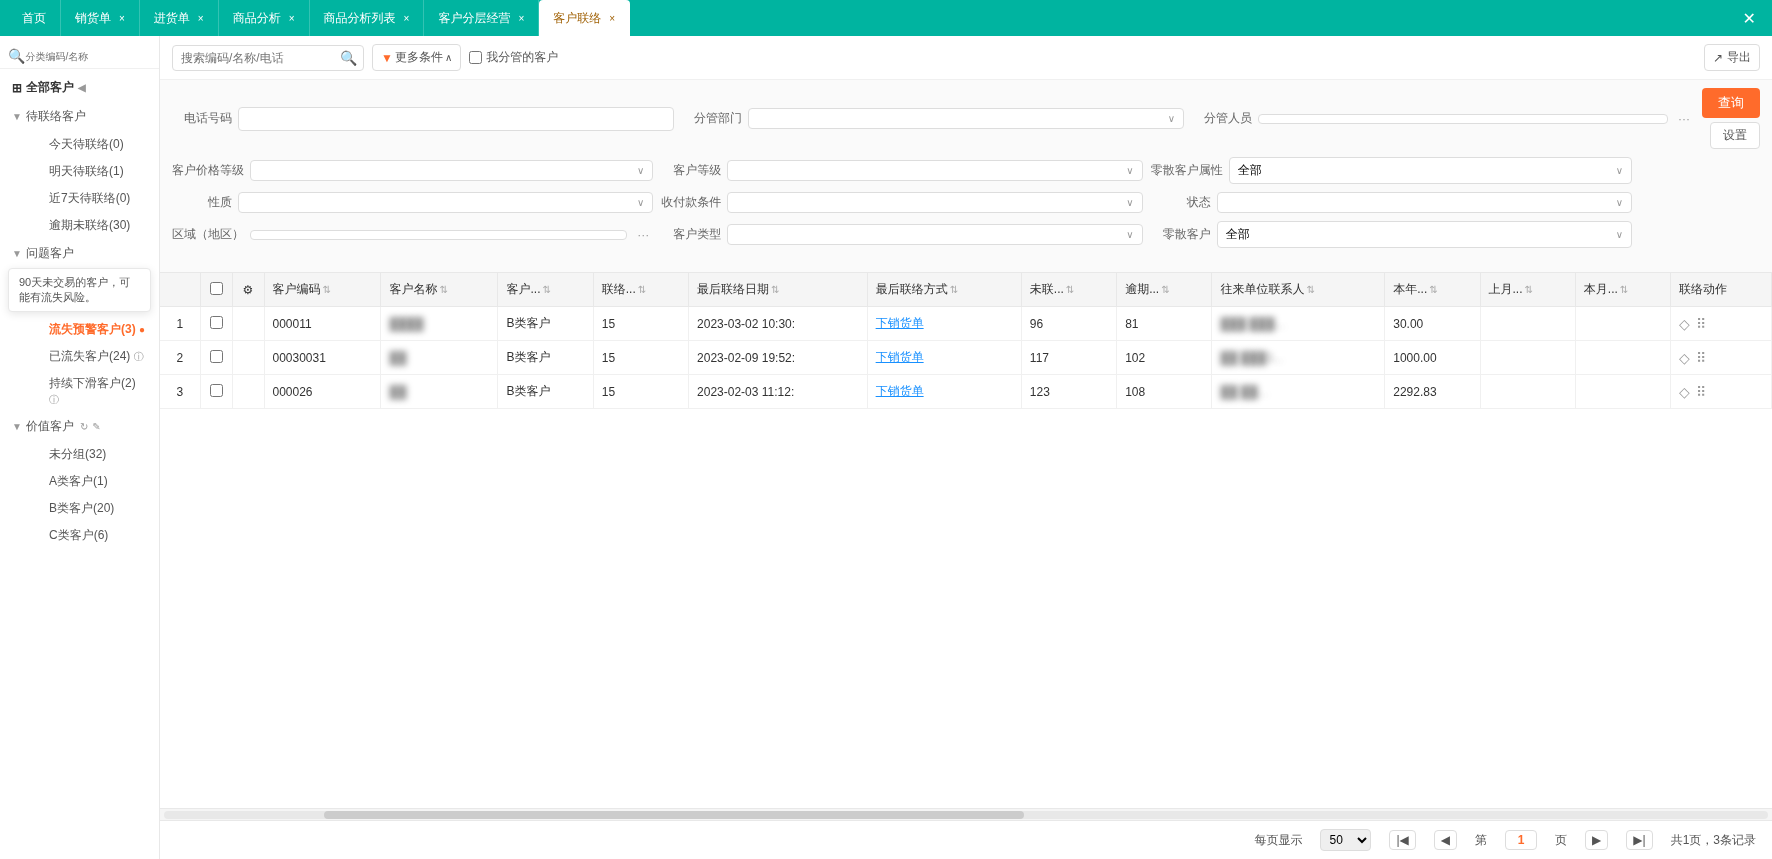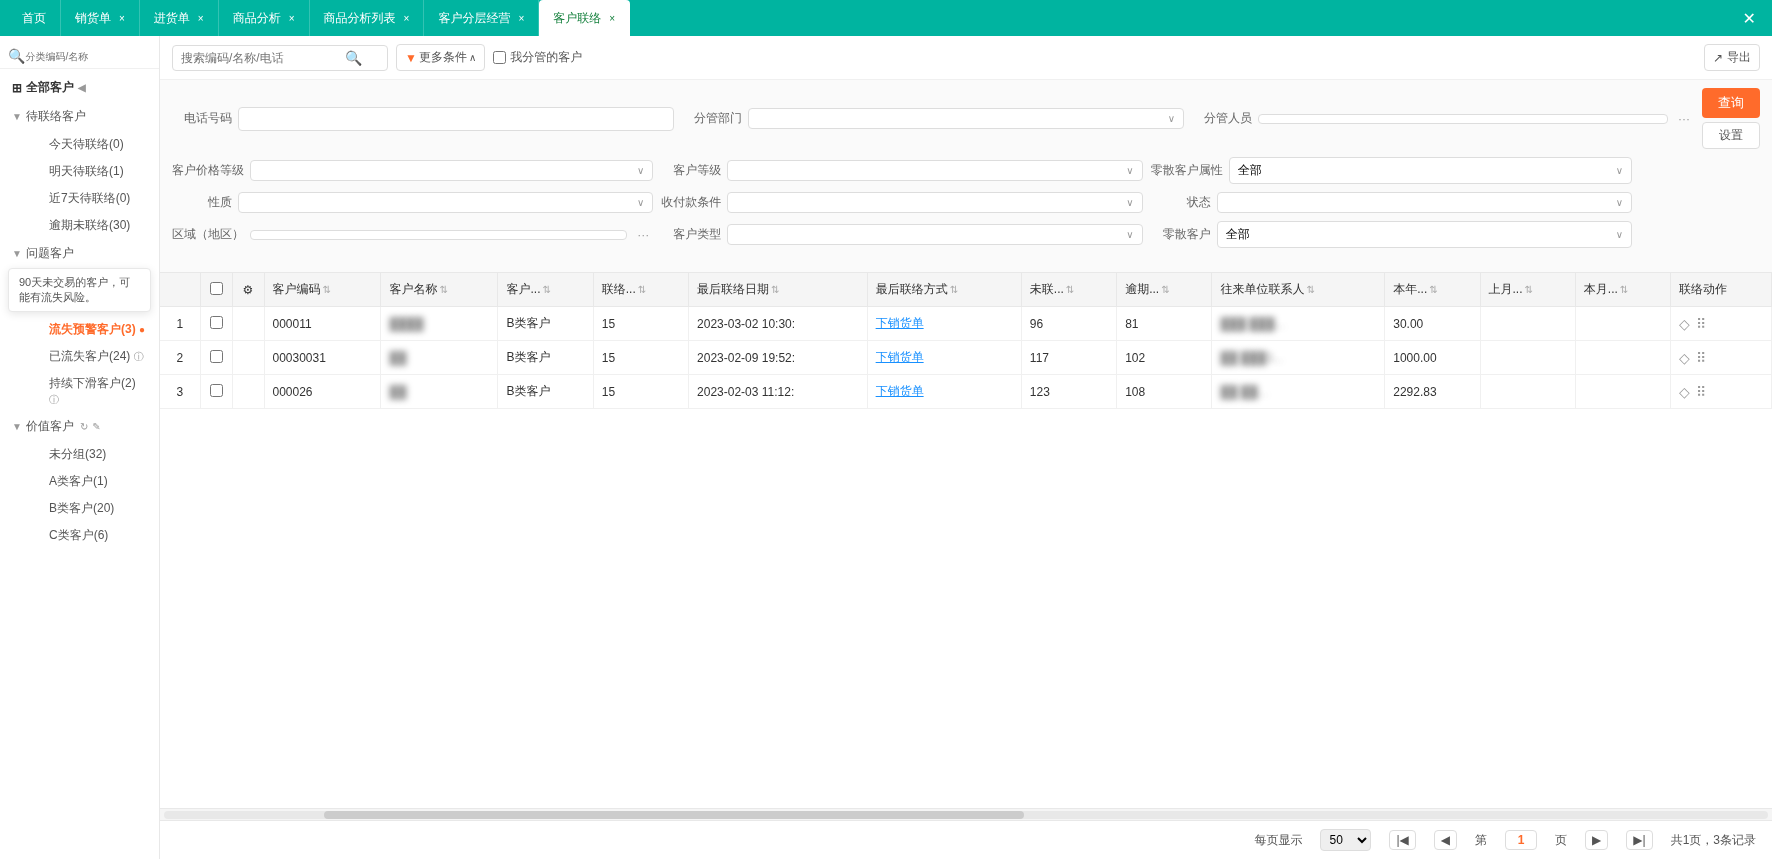--- a/index.html
+++ b/index.html
@@ -16,21 +16,21 @@
       display: flex; align-items: center; gap: 4px;
       padding: 6px 14px;
       cursor: pointer;
       color: white;
       font-size: 13px;
       height: 36px;
       border-right: 1px solid rgba(255,255,255,0.2);
     }
     .tab-item.active {
       background: white;
-      color: #15803d;
+      color: #a16207;
       border-radius: 4px 4px 0 0;
     }
     .tab-item .close-icon { font-size: 10px; color: inherit; margin-left: 4px; cursor: pointer; }
     .tab-spacer { flex: 1; }
     .tab-close-btn { color: white; font-size: 16px; cursor: pointer; padding: 0 8px; }
 
     
     .main-layout { display: flex; height: calc(859px - 36px); }
 
     
@@ -82,21 +82,21 @@
     
     .search-bar {
       display: flex; align-items: center; gap: 8px;
       padding: 8px 12px;
       border-bottom: 1px solid #f0f0f0;
       background: white;
     }
     .search-input-wrap {
       display: flex; align-items: center;
       border: 1px solid #ddd; border-radius: 4px;
-      padding: 4px 8px; gap: 4px; width: 216px;
+      padding: 4px 8px; gap: 4px; width: 192px;
     }
     .search-input-wrap input { border: none; outline: none; width: 100%; font-size: 12px; }
     .search-btn { color: #ff6b2b; cursor: pointer; font-size: 14px; }
     .filter-btn {
       display: flex; align-items: center; gap: 2px;
       color: #555; cursor: pointer; padding: 4px 8px;
       border: 1px solid #ddd; border-radius: 4px;
     }
     .filter-btn .funnel-icon { color: #ff6b2b; }
     .checkbox-label { display: flex; align-items: center; gap: 4px; color: #555; cursor: pointer; }
@@ -141,21 +141,21 @@
       border: none; border-radius: 4px;
       padding: 6px 16px; cursor: pointer;
       font-size: 13px;
     }
     .settings-btn {
       background: white; color: #555;
       border: 1px solid #ddd; border-radius: 4px;
       padding: 4px 12px; cursor: pointer;
       font-size: 12px;
     }
-    .right-actions { display: flex; flex-direction: column; gap: 4px; }
+    .right-actions { display: flex; flex-direction: column; gap: 4px; align-items: flex-end; }
 
     
     .table-area { flex: 1; overflow: auto; }
     table { width: 100%; border-collapse: collapse; font-size: 12px; }
     thead tr { background: #f5f5f5; }
     th {
       padding: 8px 8px;
       border-bottom: 1px solid #e8e8e8;
       border-right: 1px solid #e8e8e8;
       color: #333;

